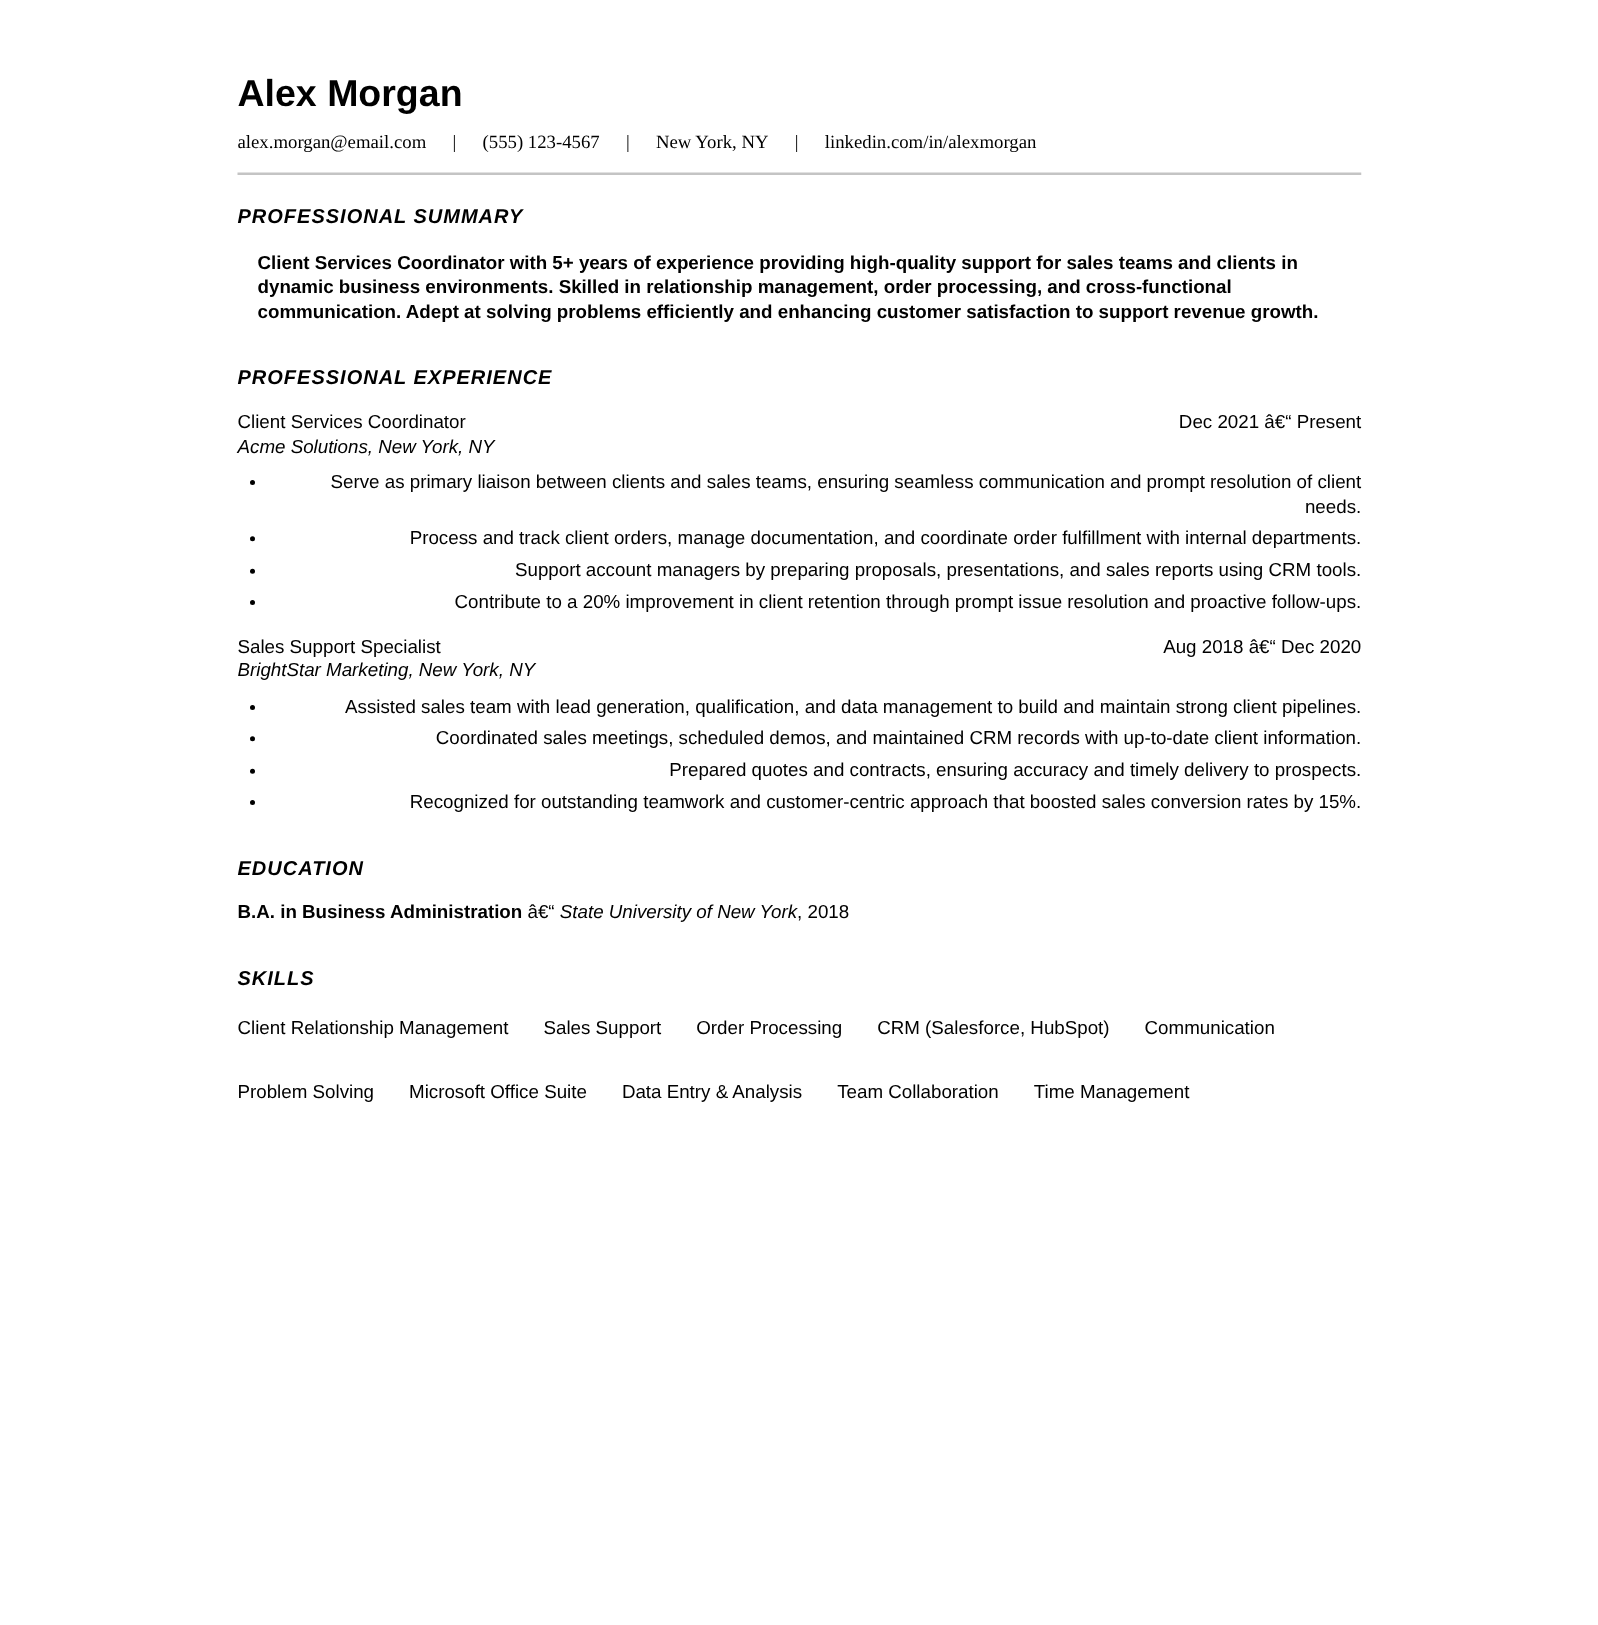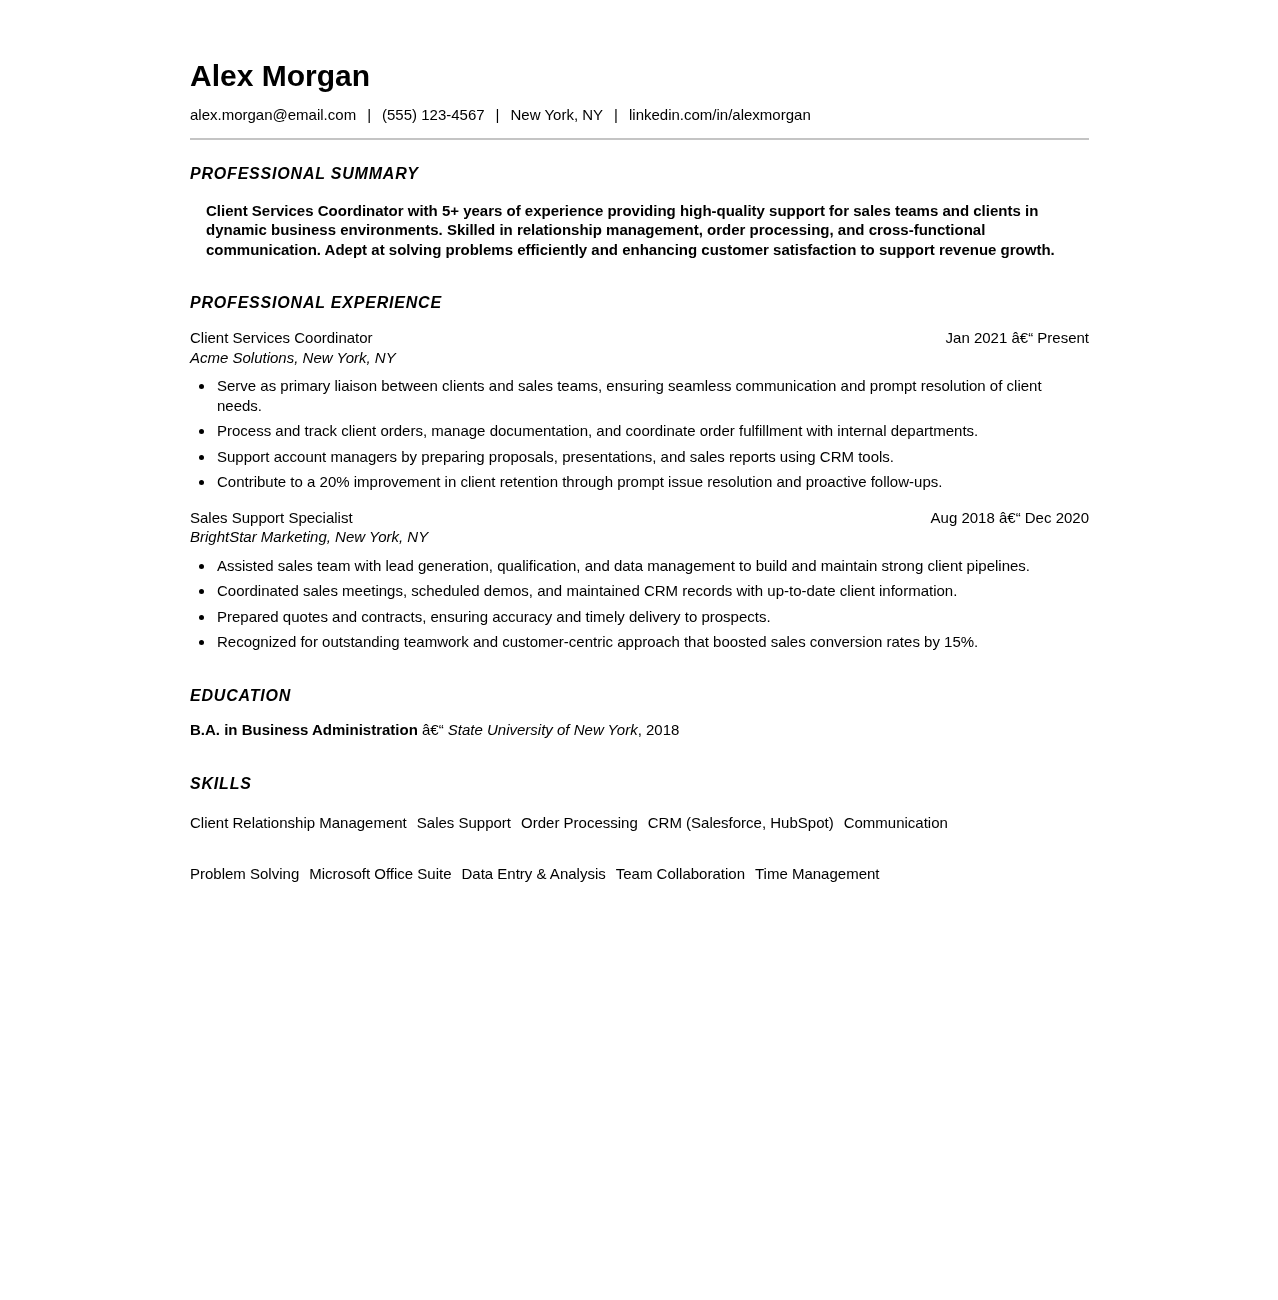--- a/index.html
+++ b/index.html
@@ -26,23 +26,24 @@
   }
   .name {
     font-size: 30px;
     font-weight: bold;
     margin: 0 0 13px 0;
     line-height: 1.05;
   }
   .contact {
     display: flex;
     align-items: center;
-    gap: 11px;
+    gap: 21px;
     font-size: 15px;
     white-space: nowrap;
+    font-family: Liberation Serif, serif;
   }
   .divider {
     border: none;
     border-top: 2px solid #c4c4c4;
     margin: 14px 0 0 0;
   }
   section.first { margin-top: 24px; }
   section.later { margin-top: 34px; }
   h2 {
     font-size: 16px;
@@ -64,29 +65,30 @@
     font-style: italic;
   }
   .bullets {
     margin: 9px 0 0 0;
     padding-left: 25px;
     list-style: disc outside;
   }
   .bullets li {
     margin-bottom: 6px;
     padding-left: 2px;
+    text-align: right;
   }
   .edu-line { margin: 0; }
   .edu-degree { font-weight: bold; }
   .edu-school { font-style: italic; }
   .skills-heading { margin-bottom: 18px; }
   .skills-row {
     display: flex;
     flex-wrap: nowrap;
-    column-gap: 10px;
+    column-gap: 28px;
     white-space: nowrap;
   }
   .skills-row + .skills-row { margin-top: 32px; }
 </style>
 </head>
 <body>
 
 <div class="canvas">
   <div class="page">
 
@@ -108,21 +110,21 @@
       <h2>PROFESSIONAL SUMMARY</h2>
       <p class="summary-text">Client Services Coordinator with 5+ years of experience providing high-quality support for sales teams and clients in dynamic business environments. Skilled in relationship management, order processing, and cross-functional communication. Adept at solving problems efficiently and enhancing customer satisfaction to support revenue growth.</p>
     </section>
 
     <section class="later">
       <h2>PROFESSIONAL EXPERIENCE</h2>
 
       <article class="job">
         <div class="job-head">
           <span class="job-title">Client Services Coordinator</span>
-          <span class="job-dates">Jan 2021 â€“ Present</span>
+          <span class="job-dates">Dec 2021 â€“ Present</span>
         </div>
         <div class="company">Acme Solutions, New York, NY</div>
         <ul class="bullets">
           <li>Serve as primary liaison between clients and sales teams, ensuring seamless communication and prompt resolution of client needs.</li>
           <li>Process and track client orders, manage documentation, and coordinate order fulfillment with internal departments.</li>
           <li>Support account managers by preparing proposals, presentations, and sales reports using CRM tools.</li>
           <li>Contribute to a 20% improvement in client retention through prompt issue resolution and proactive follow-ups.</li>
         </ul>
       </article>
 

